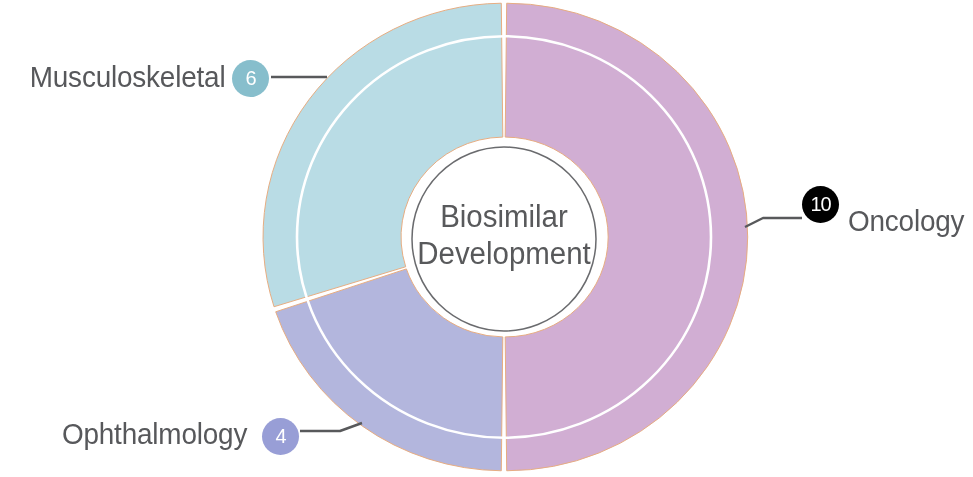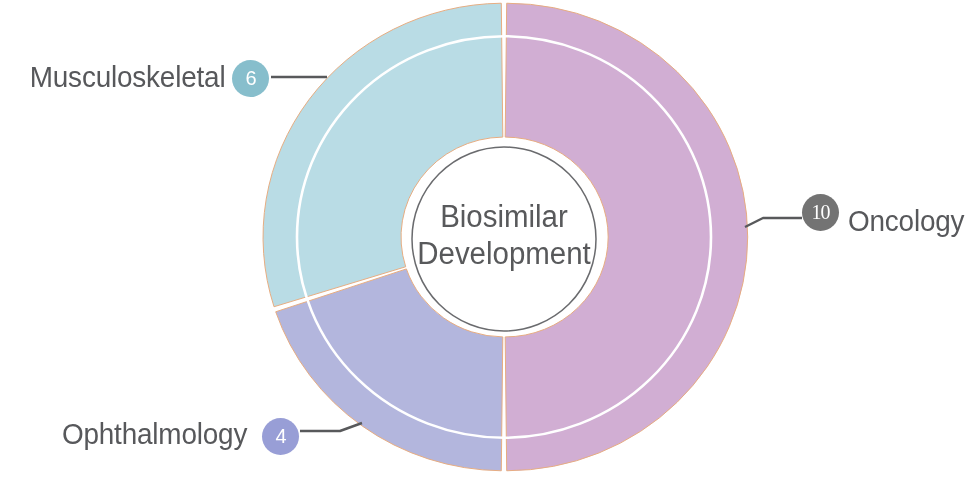--- a/index.html
+++ b/index.html
@@ -62,21 +62,21 @@
   <div class="center-label">
     <div>Biosimilar</div>
     <div>Development</div>
   </div>
 
   <div class="callout-label scale-right" style="right:748px;top:58px;">Musculoskeletal</div>
   <div class="badge" style="left: 232px; top: 60px; background: rgb(135, 190, 204);">
     <span>6</span>
   </div>
 
-  <div class="badge" style="left: 802px; top: 194px; background: #737373; font-family: Liberation Serif, serif;">
+  <div class="badge" style="left: 802px; top: 186px; background: #000000;">
     <span>10</span>
   </div>
   <div class="callout-label scale-left" style="left:848px;top:202px;">Oncology</div>
 
   <div class="callout-label scale-right" style="right:726px;top:415px;">Ophthalmology</div>
   <div class="badge" style="left: 262px; top: 418px; background: rgb(152, 158, 214);">
     <span>4</span>
   </div>
 
 </div>

